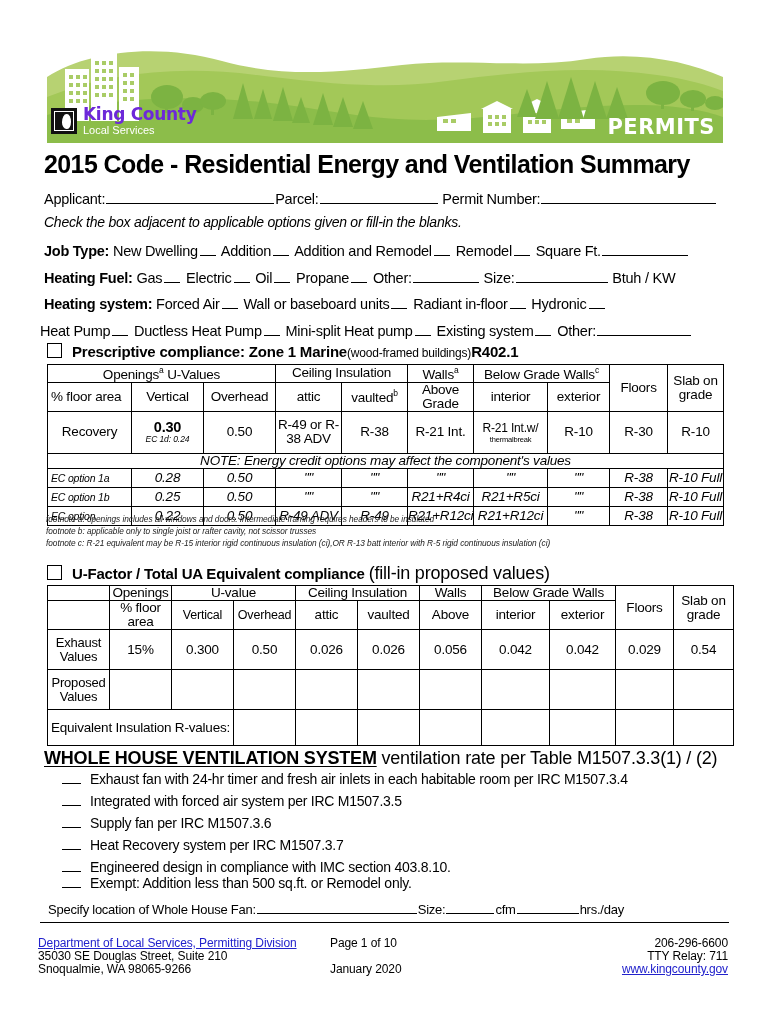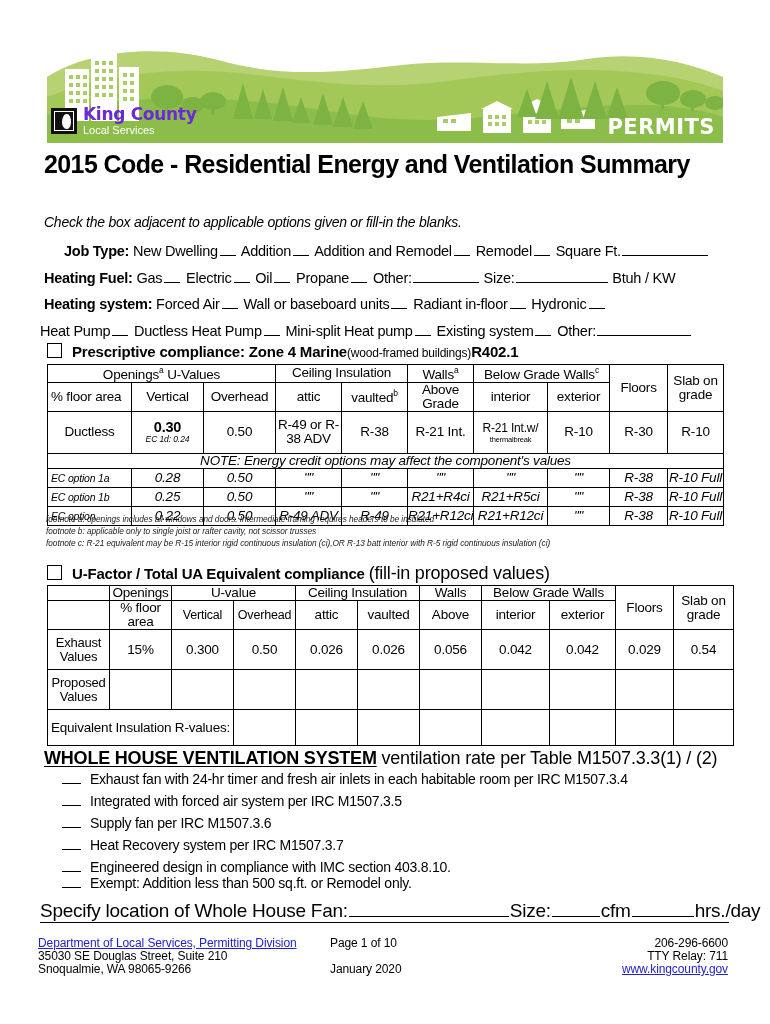--- a/index.html
+++ b/index.html
@@ -212,23 +212,23 @@
     display: inline-block;
     width: 19px;
     border-bottom: 1.6px solid #000;
     height: 11px;
     margin-right: 9px;
     vertical-align: baseline;
   }
 
   .specify {
     position: absolute;
-    left: 40px;
+    left: 48px;
     top: 900px;
-    font-size: 19px;
+    font-size: 13px;
     white-space: nowrap;
     letter-spacing: -0.25px;
   }
   .hr-rule {
     position: absolute;
     left: 40px;
     top: 922px;
     width: 689px;
     border-top: 1.2px solid #000;
     height: 0;
@@ -374,24 +374,27 @@
       <div>
         <div class="kc-name">King County</div>
         <div class="kc-sub">Local Services</div>
       </div>
     </div>
     <div class="permits-label">PERMITS</div>
   </div>
 
   <div class="doc-title">2015 Code - Residential Energy and Ventilation Summary</div>
 
+  <div class="line" style="left:44px; top:190px;">
+    <span>Applicant:</span><span class="ul" style="width:168px"></span><span>Parcel:</span><span class="ul" style="width:118px"></span> <span>Permit Number:</span><span class="ul" style="width:175px"></span>
+  </div>
 
   <div class="line ital" style="left:44px; top:214px; font-size:14px;">Check the box adjacent to applicable options given or fill-in the blanks.</div>
 
-  <div class="line" style="left:44px; top:242px;margin-left:20px;">
+  <div class="line" style="left:44px; top:242px;">
     <b>Job Type:</b>
     <span>New Dwelling</span><span class="blank-sm"></span>
     <span>Addition</span><span class="blank-sm"></span>
     <span>Addition and Remodel</span><span class="blank-sm"></span>
     <span>Remodel</span><span class="blank-sm"></span>
     <span>Square Ft.</span><span class="ul" style="width:86px"></span>
   </div>
 
   <div class="line" style="left:44px; top:269px;">
     <b>Heating Fuel:</b>
@@ -414,21 +417,21 @@
 
   <div class="line" style="left:40px; top:322px;">
     <span>Heat Pump</span><span class="blank-sm"></span>
     <span>Ductless Heat Pump</span><span class="blank-sm"></span>
     <span>Mini-split Heat pump</span><span class="blank-sm"></span>
     <span>Existing system</span><span class="blank-sm"></span>
     <span>Other:</span><span class="ul" style="width:94px"></span>
   </div>
 
   <div class="sec-head" style="left:47px; top:343px;">
-    <span class="chk"></span><span>Prescriptive compliance: Zone 4 Marine</span><span class="small">(wood-framed buildings)</span><span>R402.1</span>
+    <span class="chk"></span><span>Prescriptive compliance: Zone 1 Marine</span><span class="small">(wood-framed buildings)</span><span>R402.1</span>
   </div>
 
   <table class="grid" style="left:47px; top:364px; width:676px; border:1.6px solid #000;">
     <colgroup>
       <col style="width:84px">
         <col style="width:72px">
         <col style="width:72px">
       <col style="width:66px">
         <col style="width:66px">
         <col style="width:66px">
@@ -459,21 +462,21 @@
         <td>Overhead</td>
         <td class="bigcell">attic</td>
         <td class="bigcell">
           <span>vaulted</span><sup class="tiny">b</sup>
         </td>
         <td class="tiny">Above Grade</td>
         <td>interior</td>
         <td>exterior</td>
       </tr>
       <tr style="height:42px;">
-        <td class="bigcell">Ductless</td>
+        <td class="bigcell">Recovery</td>
         <td>
           <div class="bigcell">0.30</div>
           <div class="tiny it">EC 1d: 0.24</div>
         </td>
         <td class="bigcell">0.50</td>
         <td class="bigcell">R-49 or R-38 ADV</td>
         <td class="bigcell">R-38</td>
         <td class="bigcell">R-21 Int.</td>
         <td>
           <div style="font-size:12px">R-21 Int.w/</div>

